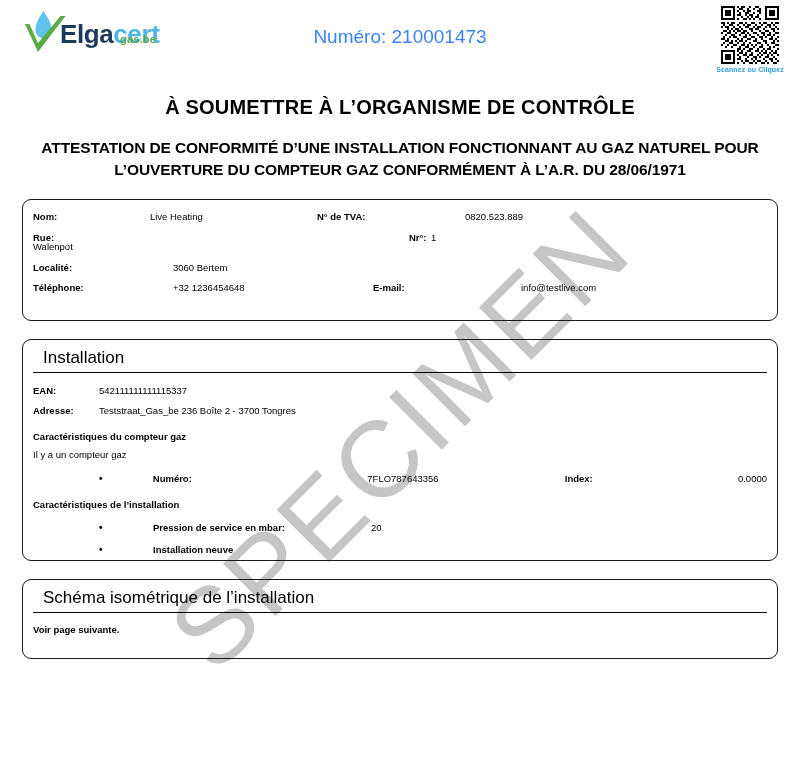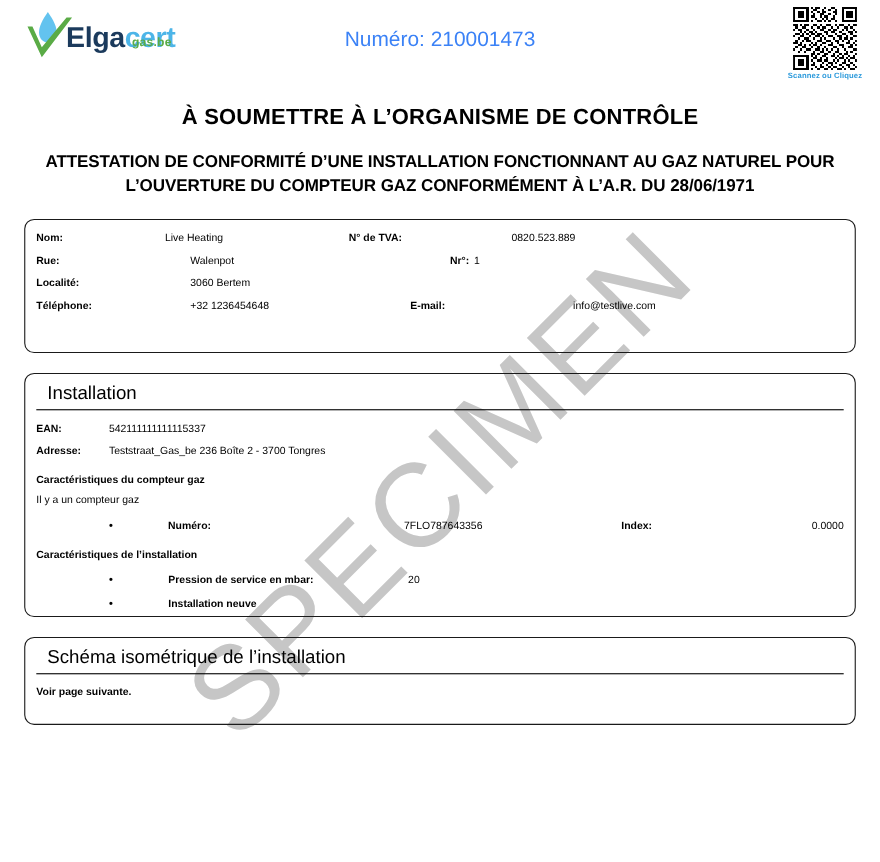--- a/index.html
+++ b/index.html
@@ -503,21 +503,21 @@
           <div class="fcol" style="width:284px;">
             <div class="flabel ent-l-label">Nom:</div>
             <div class="fvalue ent-l-value">Live Heating</div>
           </div>
           <div class="fcol">
             <div class="flabel ent-r-label">N° de TVA:</div>
             <div class="fvalue ent-r-value">0820.523.889</div>
           </div>
         </div>
         <div class="frow">
-          <div class="fcol" style="width:376px;">
+          <div class="fcol" style="width:376px;flex-direction:column;">
             <div class="flabel ent-l-label">Rue:</div>
             <div class="fvalue ent-l-value">Walenpot</div>
           </div>
           <div class="fcol">
             <div class="flabel" style="width:22px;">Nr°:</div>
             <div class="fvalue">1</div>
           </div>
         </div>
         <div class="frow">
           <div class="fcol" style="width:340px;">

